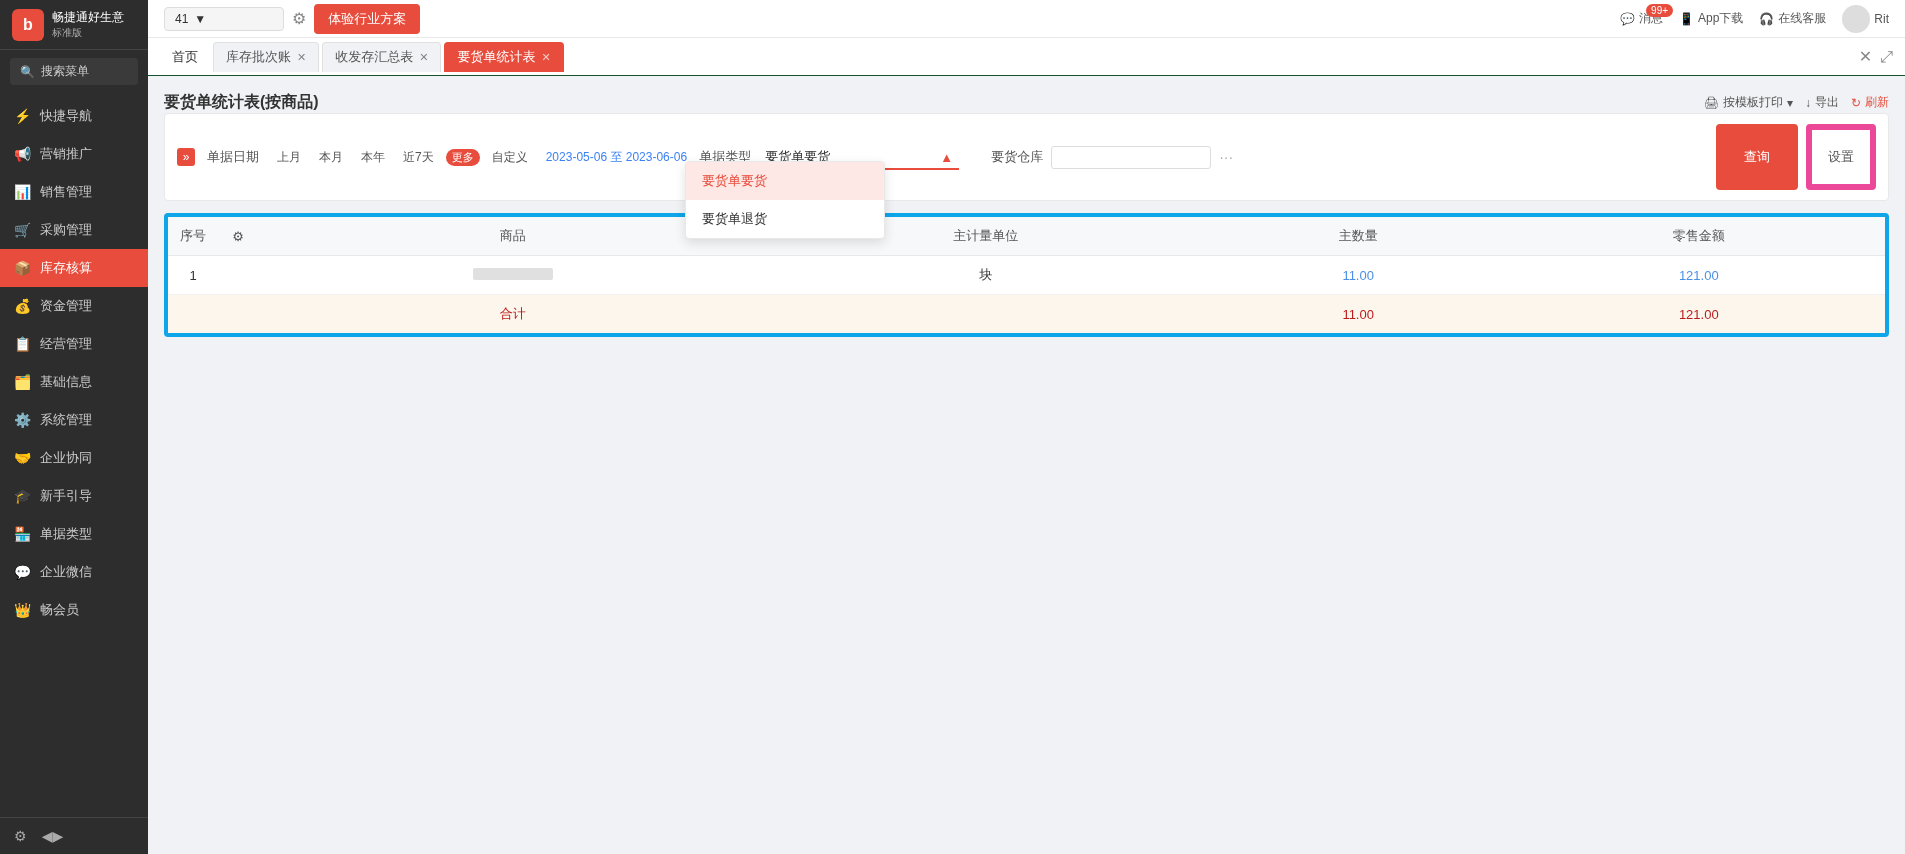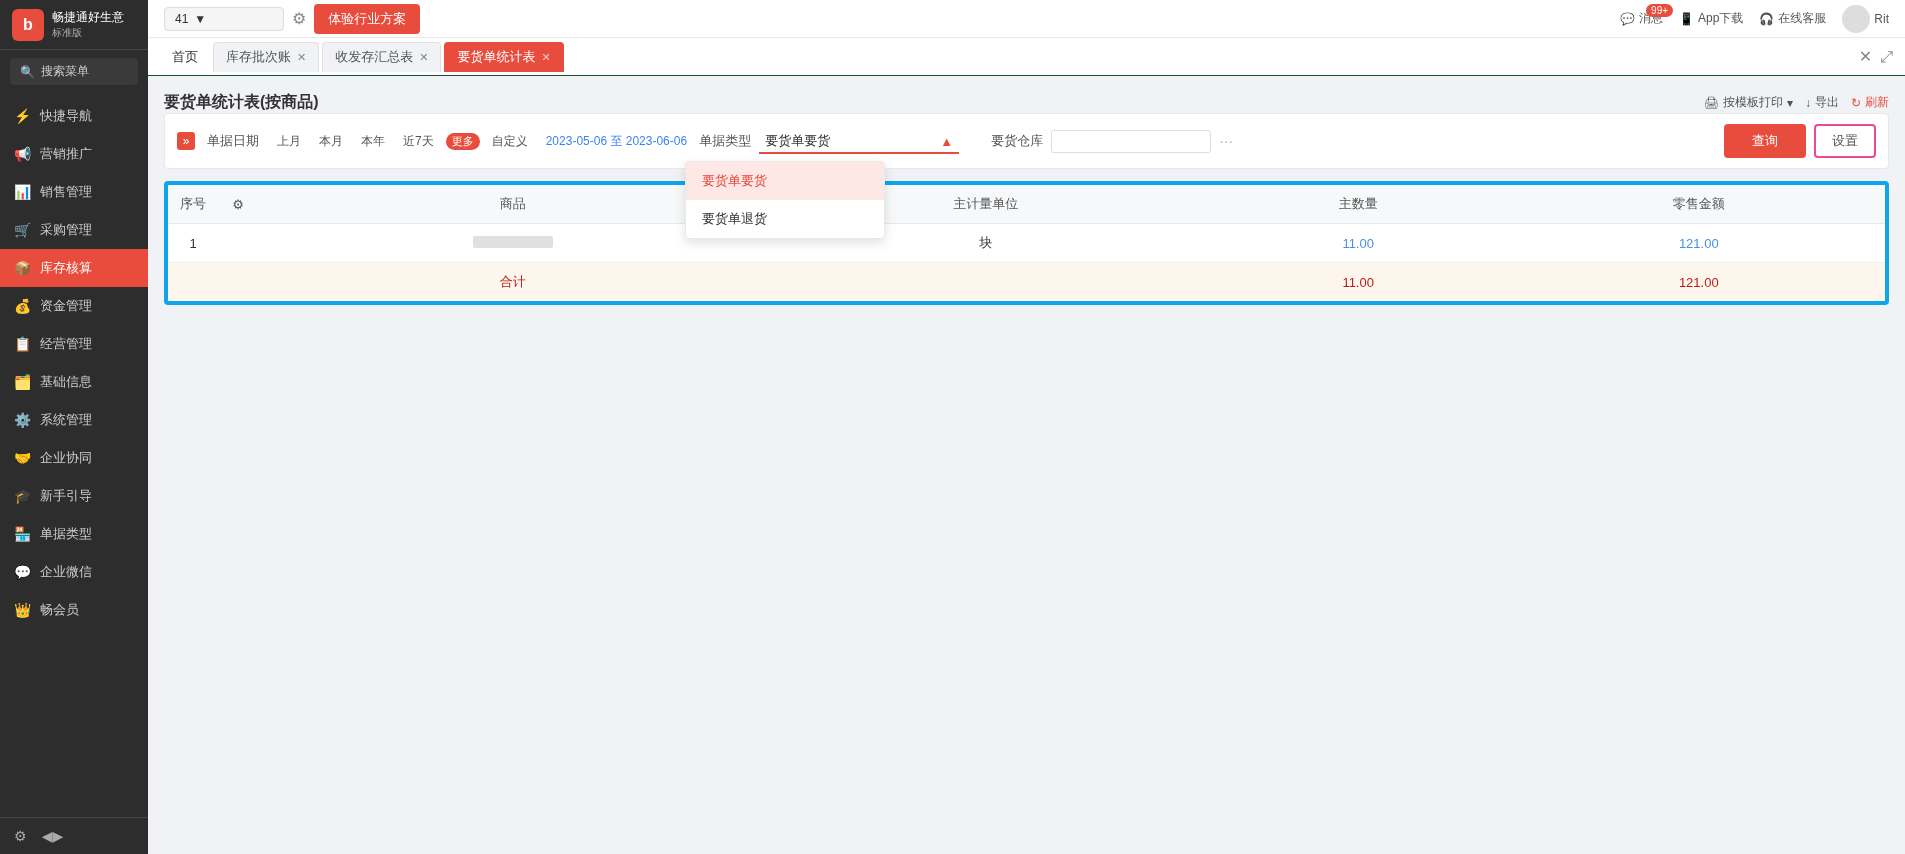--- a/index.html
+++ b/index.html
@@ -359,23 +359,23 @@
       border: none;
       border-radius: 4px;
       padding: 6px 28px;
       font-size: 13px;
       cursor: pointer;
       font-family: inherit;
     }
     .btn-settings {
       background: #fff;
       color: #555;
-      border: 2px solid #ec4899;
-      border-radius: 4px;
-      padding: 6px 16px;
+      border: 6px solid #ec4899;
+      border-radius: 4px;
+      padding: 18px 16px;
       font-size: 13px;
       cursor: pointer;
       font-family: inherit;
     }
 
     
     .dropdown-menu {
       position: absolute;
       top: 100%;
       left: 0;

